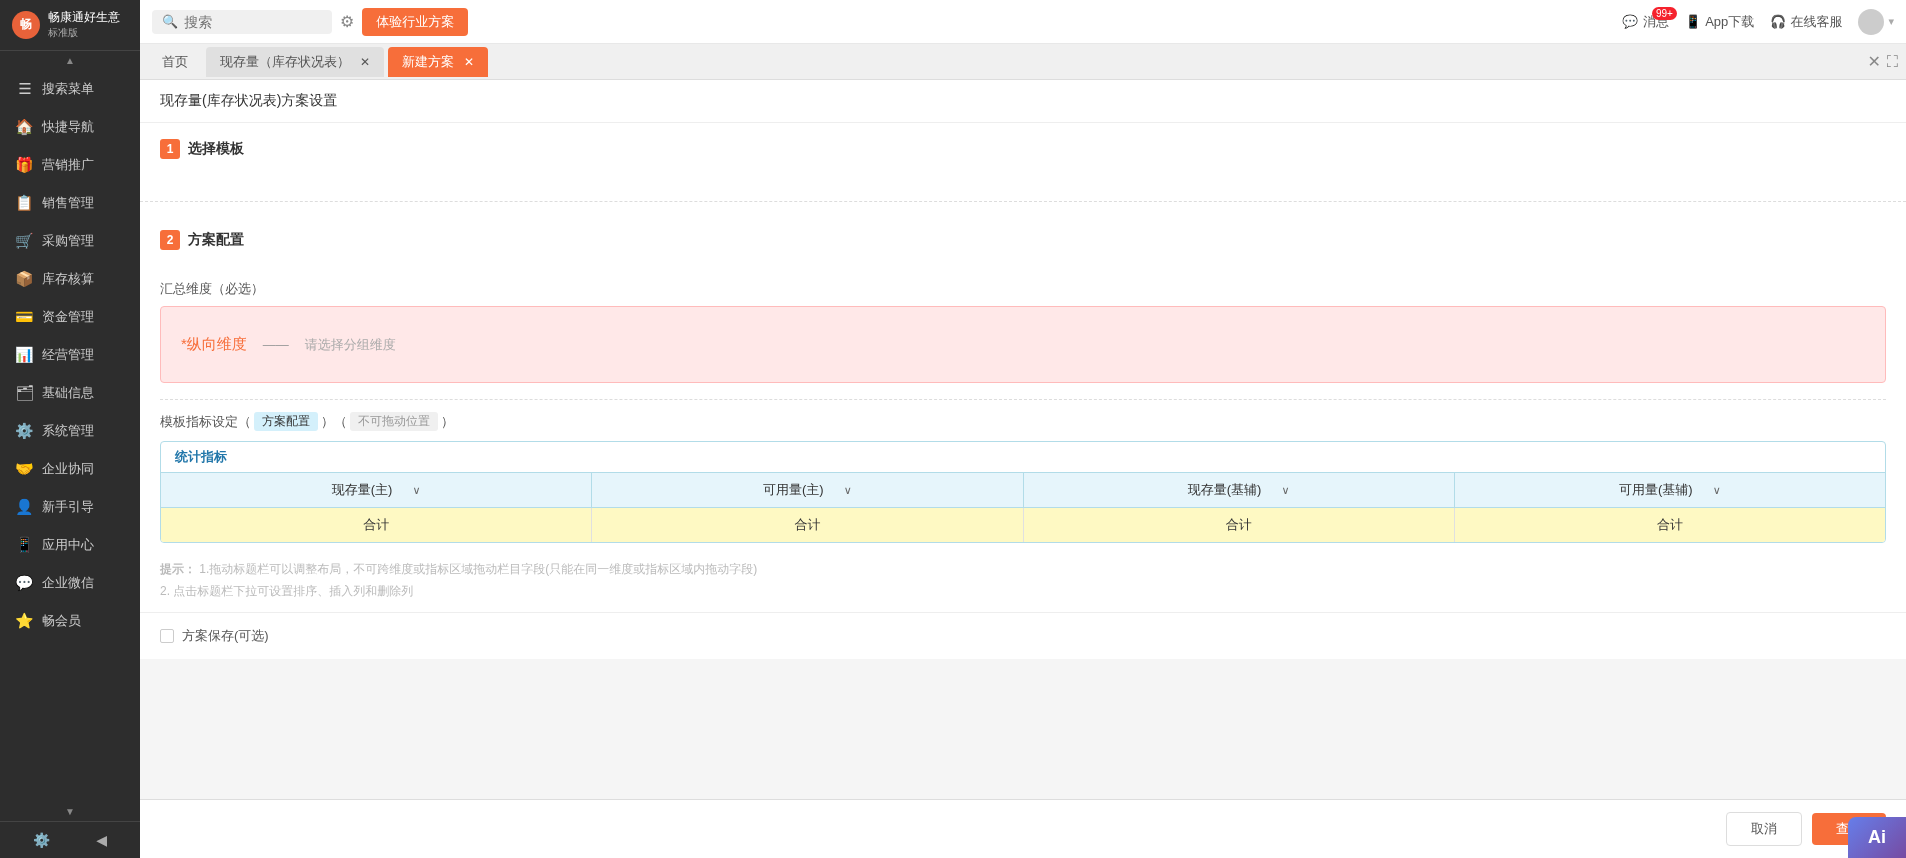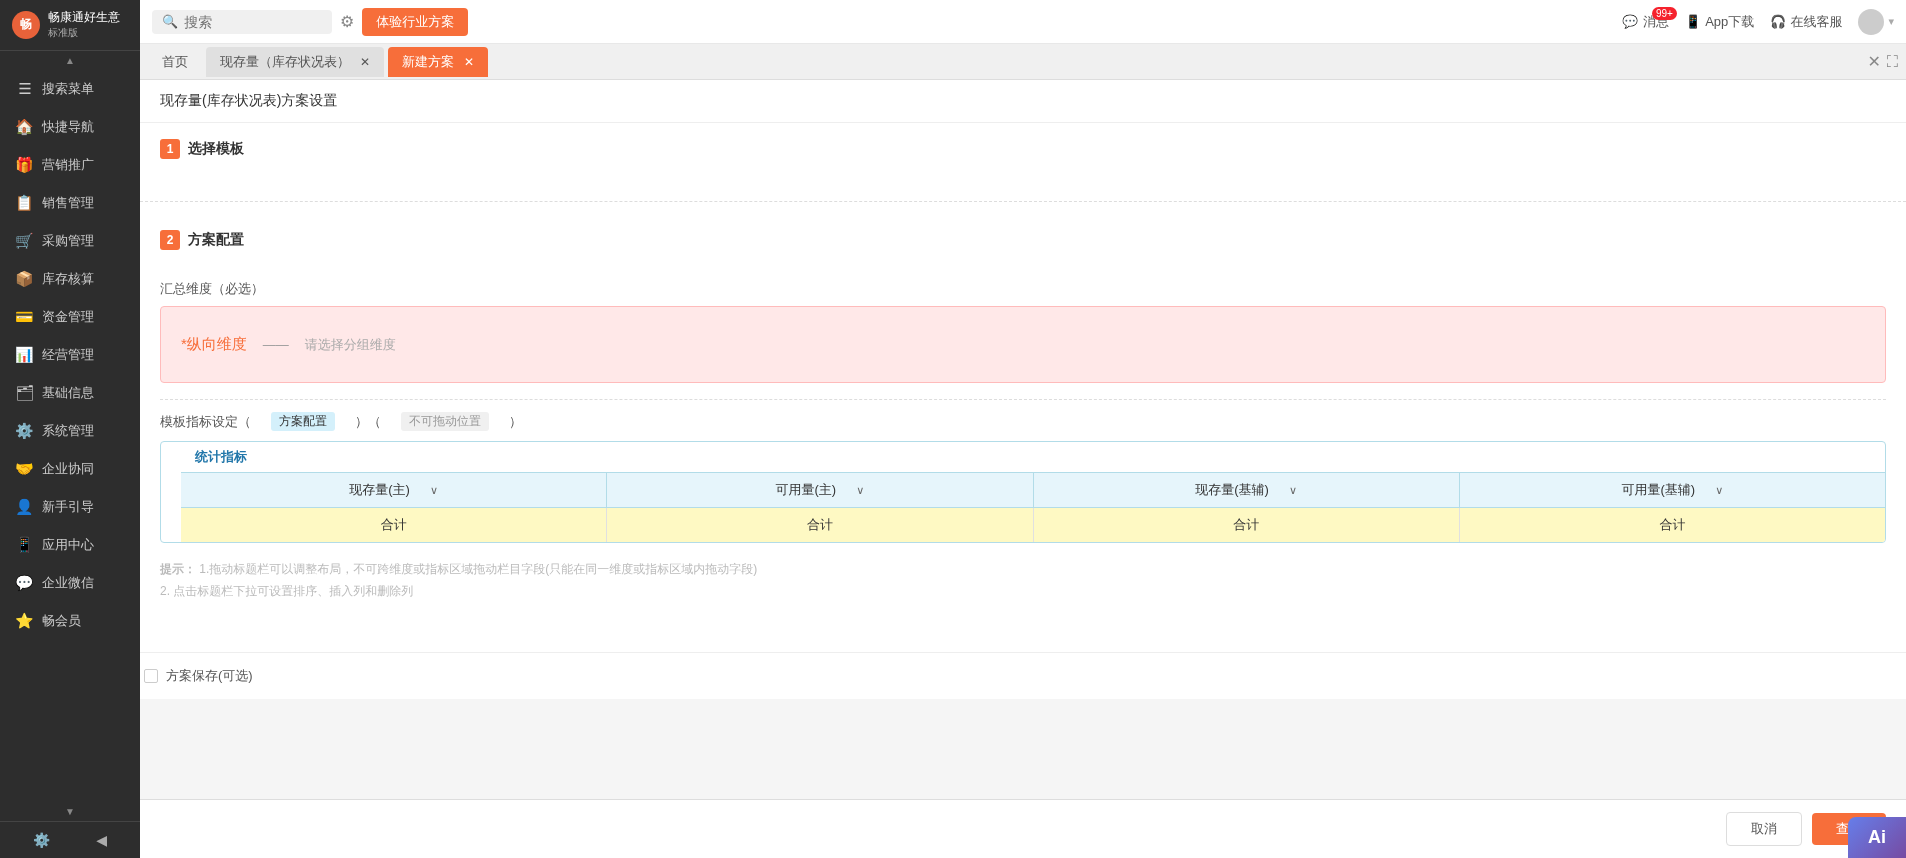--- a/index.html
+++ b/index.html
@@ -138,31 +138,31 @@
       background: #ffe8e8; border: 1px solid #ffbbbb;
       border-radius: 4px; padding: 28px 20px;
       display: flex; align-items: center; gap: 16px;
     }
     .dim-required { color: #f76e3a; font-size: 15px; }
     .dim-dash { color: #999; }
     .dim-placeholder { color: #aaa; font-size: 13px; }
 
     
     .indicator-section { padding: 0 20px 16px; }
-    .indicator-label { font-size: 13px; color: #555; margin-bottom: 10px; display: flex; align-items: center; gap: 20px; }
+    .indicator-label { font-size: 13px; color: #555; margin-bottom: 10px; display: flex; align-items: center; gap: 3px; }
     .tag-draggable {
       background: #d4f0fb; color: #333; border-radius: 3px;
       padding: 1px 8px; font-size: 12px;
     }
     .tag-undraggable {
       background: #f0f0f0; color: #999; border-radius: 3px;
       padding: 1px 8px; font-size: 12px;
     }
 
-    .stat-table { border: 1px solid #b2dce8; border-radius: 4px; overflow: hidden; padding-left: 20px; }
+    .stat-table { border: 1px solid #b2dce8; border-radius: 4px; overflow: hidden; }
     .stat-table-header { color: #27a; font-size: 13px; padding: 6px 14px; font-weight: bold; }
     .stat-table-cols { display: flex; border-top: 1px solid #b2dce8; border-bottom: 1px solid #b2dce8; background: #e6f5fb; }
     .stat-col {
       flex: 1; display: flex; align-items: center; justify-content: center;
       padding: 8px 6px; gap: 20px; border-right: 1px solid #b2dce8;
       font-size: 13px; color: #333;
     }
     .stat-col:last-child { border-right: none; }
     .col-arrow { color: #666; font-size: 11px; }
     .stat-table-row { display: flex; background: #fef9c3; }
@@ -170,21 +170,21 @@
       flex: 1; text-align: center; padding: 8px 6px;
       border-right: 1px solid #e0e0e0; font-size: 13px; color: #333;
     }
     .stat-cell:last-child { border-right: none; }
 
     
     .tips-section { padding: 0 20px 10px; color: #bbb; font-size: 12px; line-height: 1.8; }
     .tips-title { font-weight: bold; }
 
     
-    .save-option { padding: 14px 4px; display: flex; align-items: center; gap: 8px; border-top: 1px solid #eee; margin-top: 40px; }
+    .save-option { padding: 14px 20px; display: flex; align-items: center; gap: 8px; border-top: 1px solid #eee; }
     .checkbox-box { width: 14px; height: 14px; border: 1px solid #ccc; border-radius: 2px; cursor: pointer; }
     .save-option-label { font-size: 13px; color: #555; }
 
     
     .footer-bar {
       background: #fff; border-top: 1px solid #ddd;
       display: flex; justify-content: flex-end; align-items: center;
       padding: 12px 20px; gap: 10px;
     }
     .btn-cancel {

